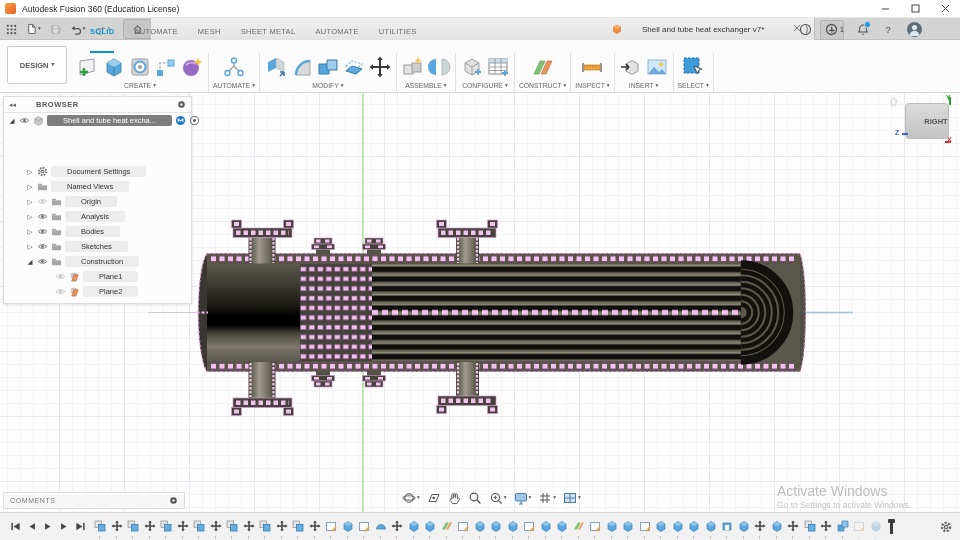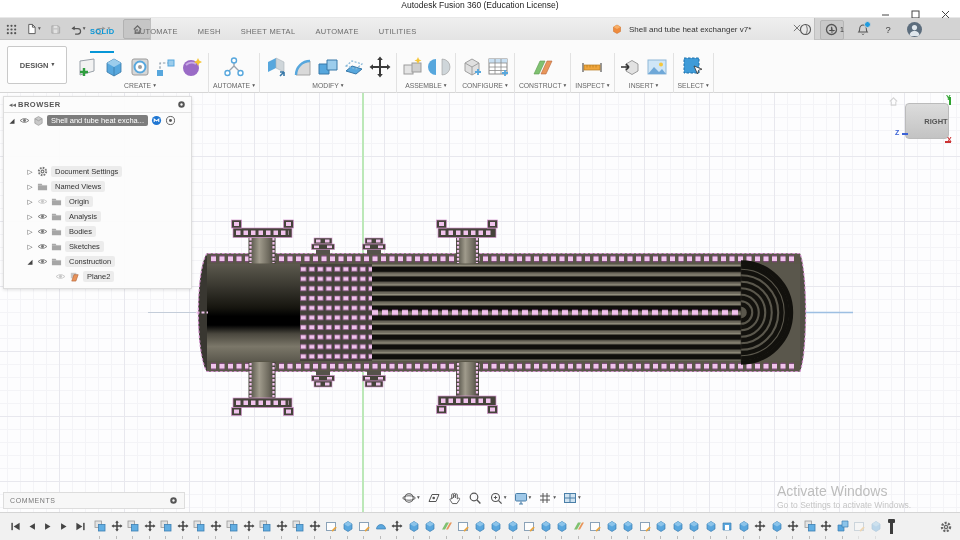--- a/index.html
+++ b/index.html
@@ -2,38 +2,38 @@
 <html><head>
 <meta charset="utf-8">
 <style>
   html,body{margin:0;padding:0;}
   body{width:960px;height:540px;overflow:hidden;position:relative;
        font-family:"Liberation Sans",sans-serif;background:#fff;
        -webkit-font-smoothing:antialiased;}
   svg{display:block}
   
   .titlebar{position:absolute;left:0;top:0;width:960px;height:18px;background:#ffffff;
-            display:flex;align-items:center;border-bottom:1px solid #e8e8e8;box-sizing:border-box;flex-direction:column;}
+            display:flex;align-items:center;border-bottom:1px solid #e8e8e8;box-sizing:border-box;}
   .app-icon{width:11px;height:11px;margin:0 6px 0 5px;border-radius:2px;
             background:linear-gradient(135deg,#f6a13c,#e65c2e);}
   .title-text{font-size:8.5px;color:#222;}
   .win-controls{margin-left:auto;display:flex;height:100%;}
   .win-btn{width:30px;height:100%;display:flex;align-items:center;justify-content:center;}
   
   .tabbar{position:absolute;left:0;top:18px;width:960px;height:22px;background:#d3d3d3;
           border-bottom:1px solid #c2c2c2;box-sizing:border-box;}
   .qat{position:absolute;left:6px;top:0;height:22px;display:flex;align-items:center;gap:9px;}
   .qat .qitem{display:flex;align-items:center;gap:1px;}
   .caret{font-size:5.5px;color:#555;line-height:1;}
   .home-box{width:26px;height:18px;background:#c6c6c6;border:1px solid #b2b2b2;border-radius:2px;
             display:flex;align-items:center;justify-content:center;margin-left:4px;}
   .doc-tab{position:absolute;left:150px;top:0;width:665px;height:22px;
            background:linear-gradient(#efefef,#e4e4e4);border-left:1px solid #bfbfbf;
            border-right:1px solid #bfbfbf;box-sizing:border-box;}
-  .doc-tab-content{position:absolute;left:460px;top:0;height:22px;display:flex;align-items:center;gap:6px;}
+  .doc-tab-content{position:absolute;left:460px;top:0;height:22px;display:flex;align-items:center;gap:19px;}
   .doc-title{font-size:8px;color:#333;white-space:nowrap;}
   .tab-close{position:absolute;right:10px;top:3px;width:14px;height:14px;display:flex;
              align-items:center;justify-content:center;}
   .newtab-btn{position:absolute;left:820px;top:2px;width:22px;height:18px;background:#c9c9c9;
               border:1px solid #b5b5b5;border-radius:2px;display:flex;align-items:center;
               justify-content:center;font-size:11px;color:#444;}
   .tab-right{position:absolute;right:38px;top:0;height:22px;display:flex;align-items:center;gap:13px;}
   .badge-wrap{position:relative;display:flex;align-items:center;}
   .count-lbl{font-size:7px;color:#333;margin-left:2px;}
   .bell-dot{position:absolute;right:-2px;top:-2px;width:5px;height:5px;border-radius:50%;
@@ -64,26 +64,26 @@
             linear-gradient(to right,#f4f4f7 1px,transparent 1px),
             linear-gradient(to bottom,#f4f4f7 1px,transparent 1px);
           background-size:65px 65px,65px 65px,13px 13px,13px 13px;
           background-position:-6px -2px;overflow:hidden;}
   .green-axis{position:absolute;left:362px;top:0;width:2px;height:419px;background:#bce8b8;}
   .model-svg{position:absolute;left:0;top:0;}
   
   .browser{position:absolute;left:3px;top:3px;width:187px;background:rgba(252,252,252,.93);
            border:1px solid #ddd;box-shadow:0 1px 3px rgba(0,0,0,.12);padding-bottom:4px;}
   .browser-header{height:15px;display:flex;align-items:center;padding:0 5px;border-bottom:1px solid #e4e4e4;}
-  .browser-title{font-size:7.5px;font-weight:bold;color:#555;letter-spacing:.5px;margin-left:2px;}
+  .browser-title{font-size:7.5px;font-weight:bold;color:#555;letter-spacing:.5px;margin-left:20px;}
   .collapse-glyph{font-size:7px;color:#666;}
   .hdr-gear{margin-left:auto;}
   .brow{height:15px;display:flex;align-items:center;gap:3px;font-size:7.5px;color:#333;}
   .brow .arr{width:8px;font-size:6.5px;color:#444;text-align:center;flex:none;}
-  .brow .pill{background:#ececec;border-radius:2px;padding:1px 4px;white-space:nowrap;}
+  .brow .pill{background:#ececec;border-radius:2px;padding:1px 16px;white-space:nowrap;}
   .brow .pill.sel{background:#7d7d7d;color:#fff;}
   .brow .icn{width:11px;height:11px;flex:none;}
   .eye-off{opacity:.4;}
   
   .viewcube{position:absolute;left:905px;top:10px;width:44px;height:36px;}
   .cube-face{position:absolute;left:0;top:0;width:44px;height:36px;border-radius:4px;
              background:linear-gradient(#dcdcdc,#c3c3c3);border:1px solid #bbb;box-sizing:border-box;
              display:flex;align-items:center;justify-content:center;font-size:7.5px;font-weight:bold;color:#555;padding-left:18px;}
   .vc-home{position:absolute;left:-17px;top:-7px;opacity:.55;}
   .ax{position:absolute;font-size:7px;font-weight:bold;}
@@ -776,20 +776,36 @@
               <path d="M1.2 6Q6 1.8 10.8 6 6 10.2 1.2 6z" fill="none" stroke="#777" stroke-width="1"></path>
               <circle cx="6" cy="6" r="1.6" fill="#777"></circle>
             </svg>
           </span>
           <span class="icn">
             <svg viewBox="0 0 12 12">
               <rect x="2" y="2" width="6" height="6" fill="#c9c9c9"></rect>
               <path d="M3 11l2.5-7h4.5L7.5 11z" fill="#e8935a" stroke="#b5663a" stroke-width="0.7"></path>
             </svg>
           </span>
+          <span class="pill">Plane1</span>
+        </div>
+        <div class="brow" style="padding-left: 40px;">
+          <span class="arr"></span>
+          <span class="icn eye-off">
+            <svg viewBox="0 0 12 12">
+              <path d="M1.2 6Q6 1.8 10.8 6 6 10.2 1.2 6z" fill="none" stroke="#777" stroke-width="1"></path>
+              <circle cx="6" cy="6" r="1.6" fill="#777"></circle>
+            </svg>
+          </span>
+          <span class="icn">
+            <svg viewBox="0 0 12 12">
+              <rect x="2" y="2" width="6" height="6" fill="#c9c9c9"></rect>
+              <path d="M3 11l2.5-7h4.5L7.5 11z" fill="#e8935a" stroke="#b5663a" stroke-width="0.7"></path>
+            </svg>
+          </span>
           <span class="pill">Plane2</span>
         </div>
       </div>
   </div>
 
   <div class="viewcube">
     <span class="vc-home">
       <svg width="11" height="11" viewBox="0 0 12 12">
           <path d="M2 6l4-4 4 4" fill="none" stroke="#b5b5b5" stroke-width="1.2"></path>
           <path d="M3.5 6v4h5V6" fill="none" stroke="#b5b5b5" stroke-width="1.2"></path>

